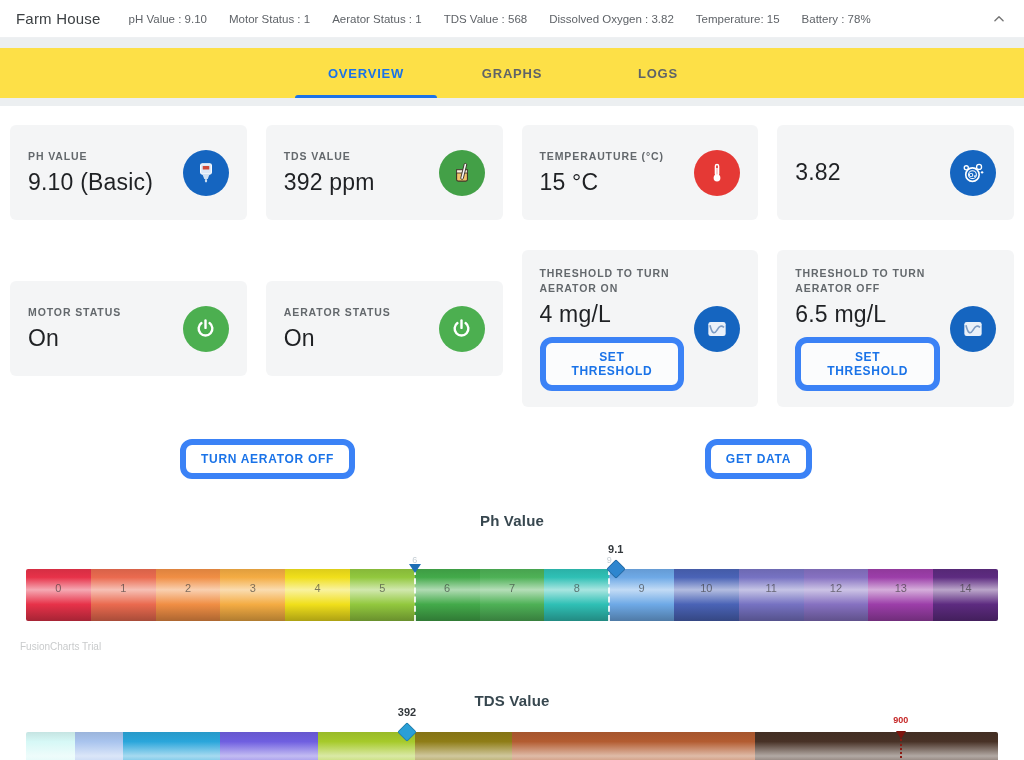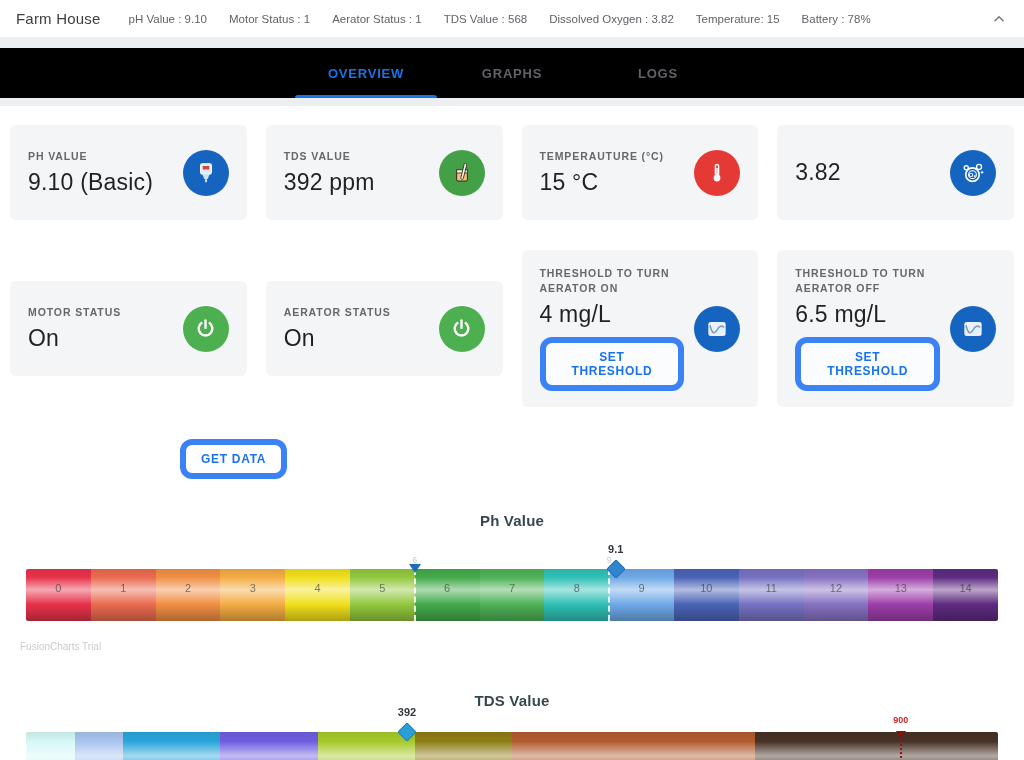--- a/index.html
+++ b/index.html
@@ -13,21 +13,21 @@
   
   .topbar {
     height:38px; background:#fff; display:flex; align-items:center;
     padding:0 18px 0 16px; gap:22px; border-bottom:1px solid #eef0f2;
   }
   .farm-title { font-size:15px; color:#3c4043; letter-spacing:.2px; margin-right:6px; white-space:nowrap; }
   .topstats { display:flex; gap:22px; align-items:flex-start; flex:1; }
   .topstats span { font-size:11.5px; color:#5f6368; white-space:nowrap; }
   .chev { margin-left:auto; color:#757575; display:flex; align-items:center; cursor:pointer; }
   
-  .tabbar { margin-top:10px; background:#000000; height:50px; display:flex; justify-content:center; }
+  .tabbar { margin-top:10px; background:#fde047; height:50px; display:flex; justify-content:center; }
   .tab {
     width:146px; display:flex; align-items:center; justify-content:center;
     font-size:13px; font-weight:600; letter-spacing:.8px; color:#5f6368;
     position:relative; cursor:pointer;
   }
   .tab.active { color:#1a73e8; }
   .tab.active::after {
     content:""; position:absolute; left:2px; right:2px; bottom:0; height:3px;
     background:#1a73e8; border-radius:3px 3px 0 0;
   }
@@ -235,20 +235,21 @@
       <div class="icon-circle" style="background:#1565c0">
         <svg width="26" height="26" viewBox="0 0 24 24">
           <rect x="4" y="5.5" width="16" height="13" rx="2.2" fill="#eaf1f9"></rect>
           <path d="M5.5 8.5 C7.5 16.5, 9.5 17, 12 13 S16 8.5, 18.5 10.5" fill="none" stroke="#7d9cc4" stroke-width="1.5"></path>
         </svg>
       </div>
     </div>
   </section>
 
   <section class="actions">
+    <button class="btn-outline">TURN AERATOR OFF</button>
     <button class="btn-outline">GET DATA</button>
   </section>
 
   <section class="chart-ph" id="gauge-0">
     <div class="chart-title">Ph Value</div>
     <div class="band">
         <div class="segs">
           <div class="seg" style="width: 6.66667%; background: linear-gradient(rgb(213, 46, 67) 0%, rgb(231, 50, 73) 16%, rgb(245, 169, 179) 40%, rgb(231, 50, 73) 68%, rgb(166, 36, 53) 100%);">
             <span class="seg-label">0</span>
           </div>

